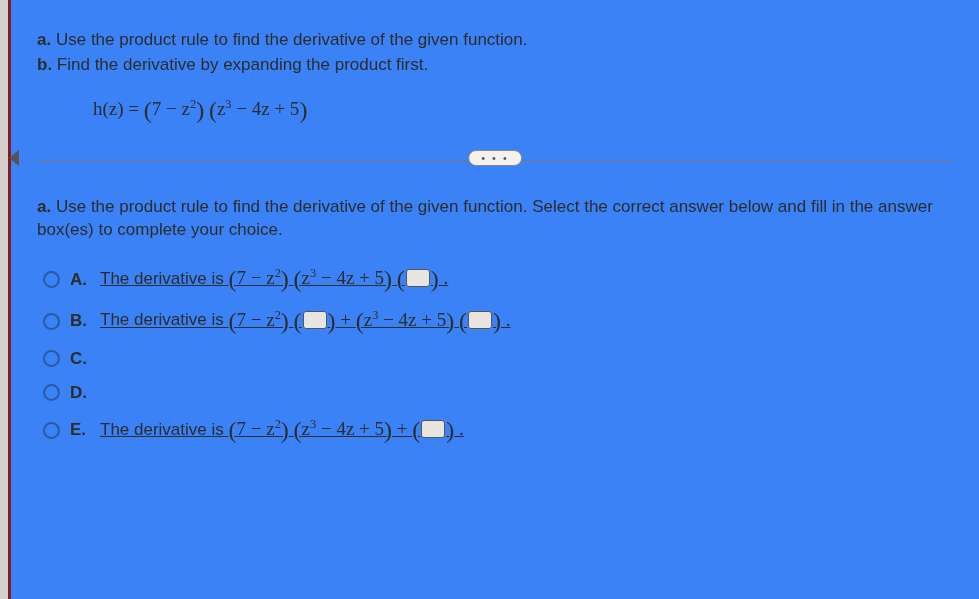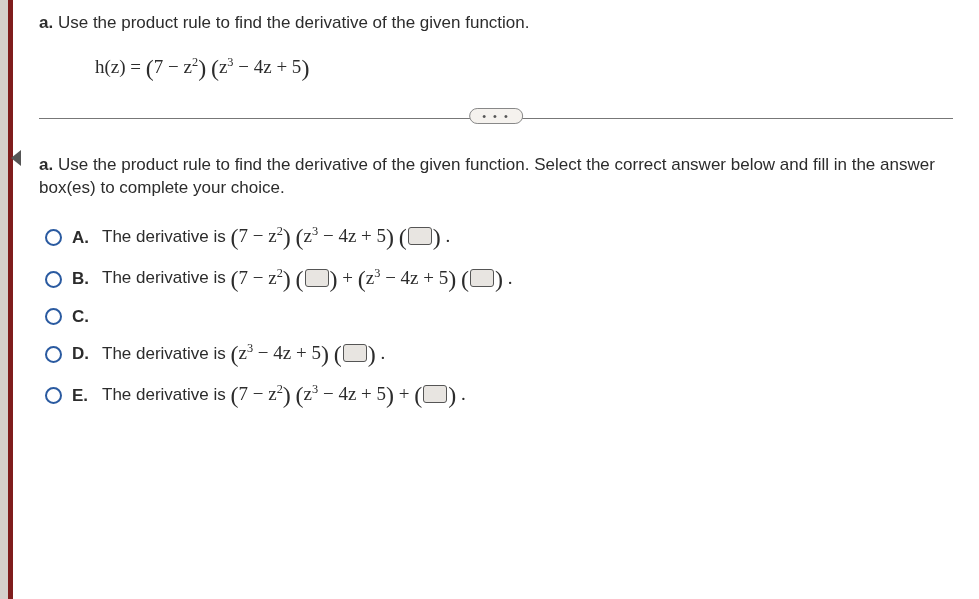--- a/index.html
+++ b/index.html
@@ -10,23 +10,23 @@
     font-family: Arial, Helvetica, sans-serif;
     position: relative;
     overflow: hidden;
   }
   .paper {
     position: absolute;
     left: 8px;
     top: 0;
     right: 0;
     bottom: 0;
-    background: #ffffff;
-    border-left: 5px solid #7f1d1d;
-    padding: 12px 26px 18px 26px;
+    background: #3b82f6;
+    border-left: 3px solid #7f1d1d;
+    padding: 29px 26px 18px 26px;
     color: #2c2c2c;
   }
   .nav-tri {
     position: absolute;
     left: -2px;
     top: 150px;
     width: 0; height: 0;
     border-top: 8px solid transparent;
     border-bottom: 8px solid transparent;
     border-right: 10px solid #555;
@@ -73,21 +73,21 @@
   }
   .radio {
     width: 17px; height: 17px;
     border: 2px solid #2a5aa0;
     border-radius: 50%;
     flex-shrink: 0;
     margin-right: 10px;
     cursor: pointer;
   }
   .opt-letter { font-weight: bold; margin-right: 10px; min-width: 20px; }
-  .opt-text { font-family: Arial, sans-serif; }
+  .opt-text { font-family: Arial, sans-serif; text-decoration: underline; }
   .math {
     font-family: "Times New Roman", serif;
     font-size: 19px;
     white-space: nowrap;
   }
   .sup { font-size: 0.65em; vertical-align: super; }
   .blank-box {
     display: inline-block;
     width: 24px;
     height: 18px;
@@ -107,20 +107,24 @@
 </style>
 </head>
 <body>
 
 <div class="paper">
   <div class="nav-tri"></div>
 
   <p class="intro-line">
     <span class="bold-letter">a.</span>
     <span>Use the product rule to find the derivative of the given function.</span>
+  </p>
+  <p class="intro-line">
+    <span class="bold-letter">b.</span>
+    <span>Find the derivative by expanding the product first.</span>
   </p>
 
   <div class="equation-row math">
     <span>h(z) = </span><span class="big-paren">(</span><span>7 − z</span><span class="sup">2</span><span class="big-paren">)</span> <span class="big-paren">(</span><span>z</span><span class="sup">3</span><span> − 4z + 5</span><span class="big-paren">)</span>
   </div>
 
   <div class="hr-wrap">
     <hr class="hr-line">
     <div class="ellipsis-pill">
       <span>• • •</span>
@@ -157,26 +161,20 @@
     </div>
 
     <div class="opt-row">
       <div class="radio"></div>
       <span class="opt-letter">C.</span>
     </div>
 
     <div class="opt-row">
       <div class="radio"></div>
       <span class="opt-letter">D.</span>
-      <span class="opt-text">
-        <span>The derivative is </span>
-        <span class="math">
-          <span class="big-paren">(</span><span>z</span><span class="sup">3</span><span> − 4z + 5</span><span class="big-paren">)</span> <span class="big-paren">(</span><span class="blank-box"></span><span class="big-paren">)</span><span> .</span>
-        </span>
-      </span>
     </div>
 
     <div class="opt-row">
       <div class="radio"></div>
       <span class="opt-letter">E.</span>
       <span class="opt-text">
         <span>The derivative is </span>
         <span class="math">
           <span class="big-paren">(</span><span>7 − z</span><span class="sup">2</span><span class="big-paren">)</span> <span class="big-paren">(</span><span>z</span><span class="sup">3</span><span> − 4z + 5</span><span class="big-paren">)</span><span> + </span><span class="big-paren">(</span><span class="blank-box"></span><span class="big-paren">)</span><span> .</span>
         </span>

